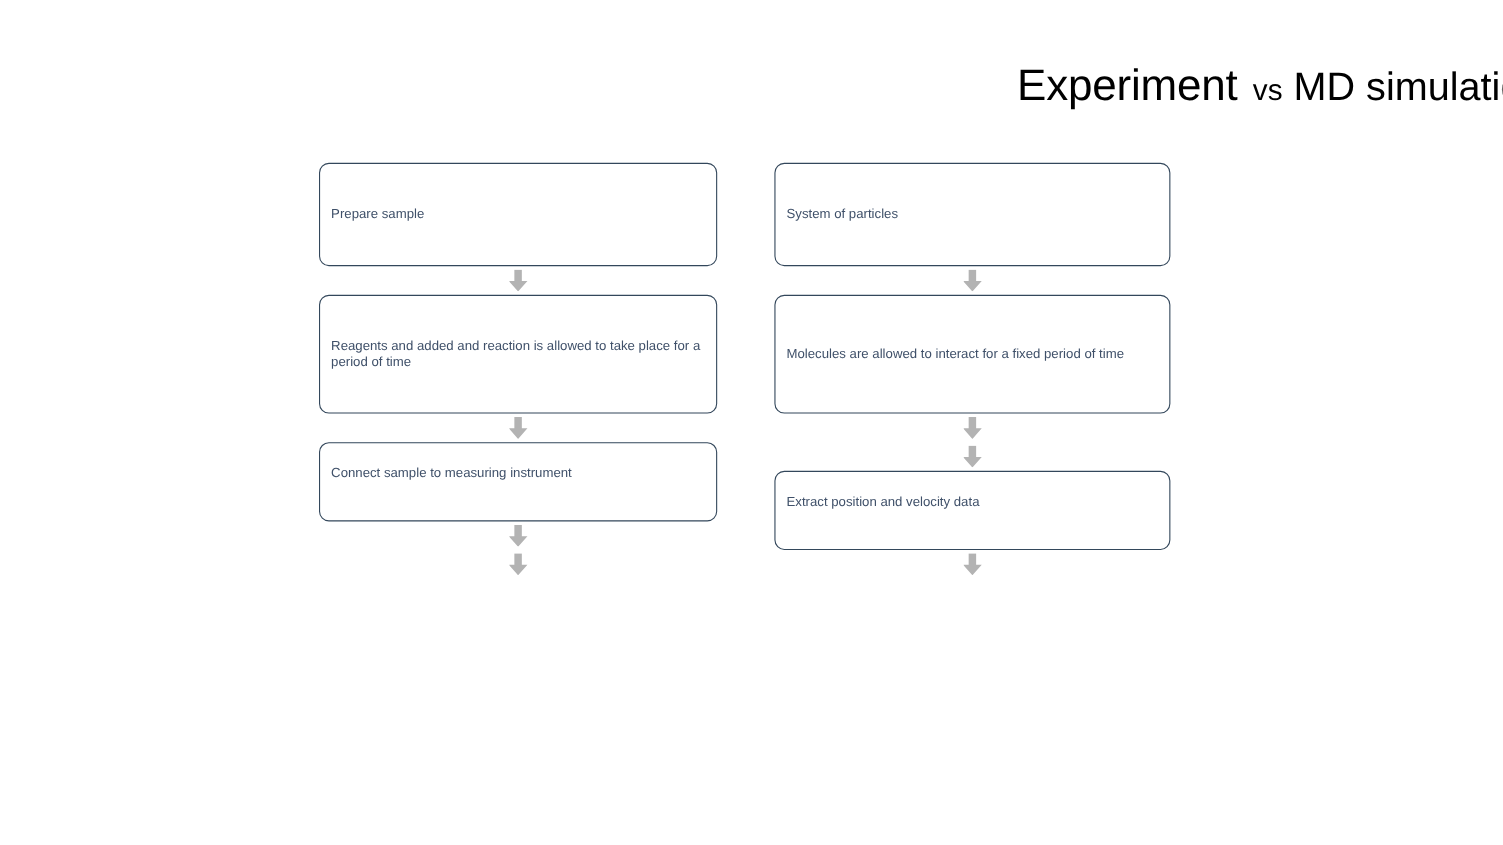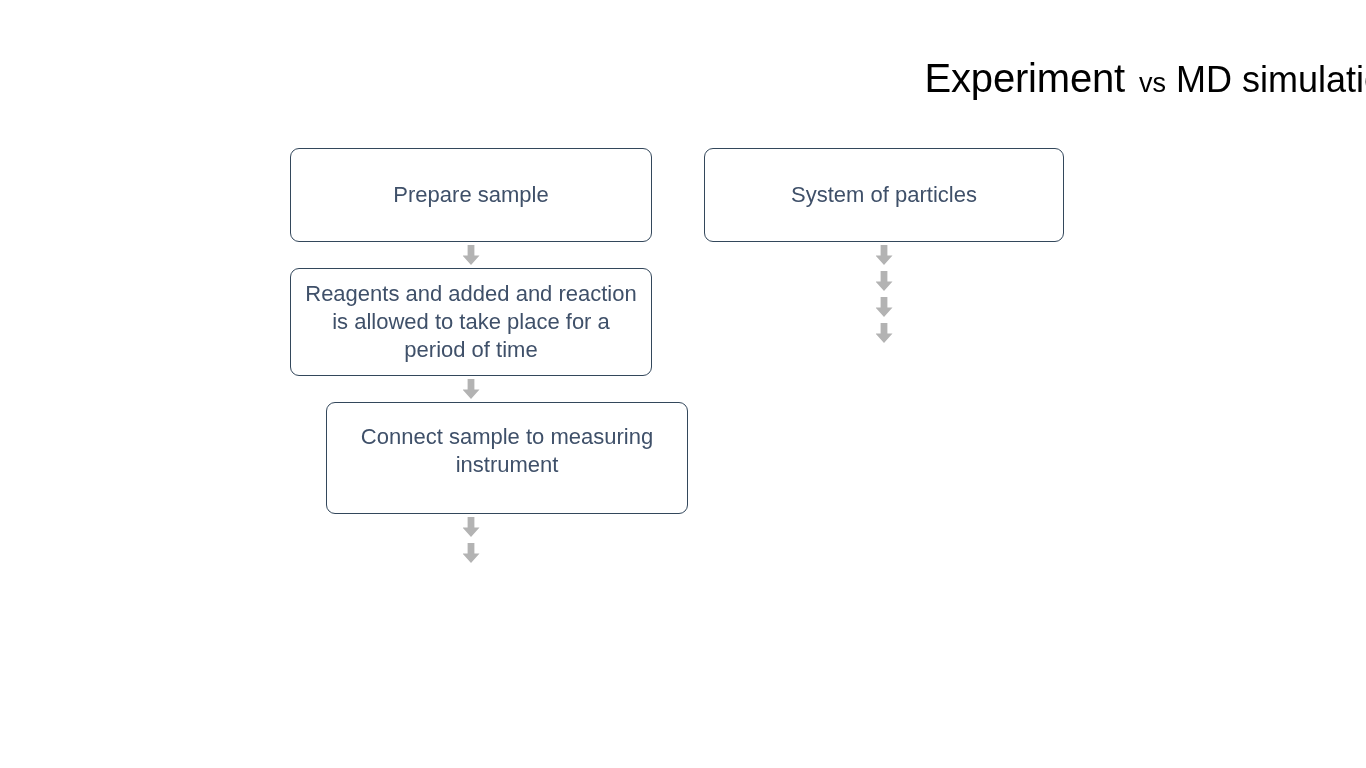--- a/index.html
+++ b/index.html
@@ -54,34 +54,34 @@
   #column-experiment { left: 290px; width: 362px; }
   #column-md        { left: 704px; width: 360px; }
 
   .flow-box {
     box-sizing: border-box;
     width: 100%;
     border: 1.4px solid #33475b;
     border-radius: 9px;
     background: #ffffff;
     color: #3f5069;
-    font-size: 22px;
+    font-size: 12px;
     line-height: 1.28;
-    text-align: center;
+    text-align: left;
     display: flex;
     align-items: center;
     justify-content: center;
     padding: 0 10px;
   }
   .flow-box .box-text { display: block; width: 100%; }
 
   
   .h-tall   { height: 94px; }
   .h-medium { height: 108px; }
-  .h-short  { height: 112px; margin-left: 36px; }
+  .h-short  { height: 72px; }
 
   .box-text-up { transform: translateY(-7px); }
 
   
   .arrow-wrap {
     height: 26px;
     display: flex;
     align-items: center;
     justify-content: center;
   }
@@ -138,29 +138,35 @@
 <div class="column" id="column-md">
 
   <div class="flow-box h-tall">
     <span class="box-text">System of particles</span>
   </div>
 
   <div class="arrow-wrap">
     <div class="arrow-down"></div>
   </div>
 
+  <div class="flow-box h-medium">
+    <span class="box-text">Molecules are allowed to interact for a fixed period of time</span>
+  </div>
 
   <div class="arrow-wrap">
     <div class="arrow-down"></div>
   </div>
 
 
   <div class="arrow-wrap">
     <div class="arrow-down"></div>
   </div>
 
+  <div class="flow-box h-short">
+    <span class="box-text box-text-up">Extract position and velocity data</span>
+  </div>
 
   <div class="arrow-wrap">
     <div class="arrow-down"></div>
   </div>
 
 
 </div>
 
 </body></html>

